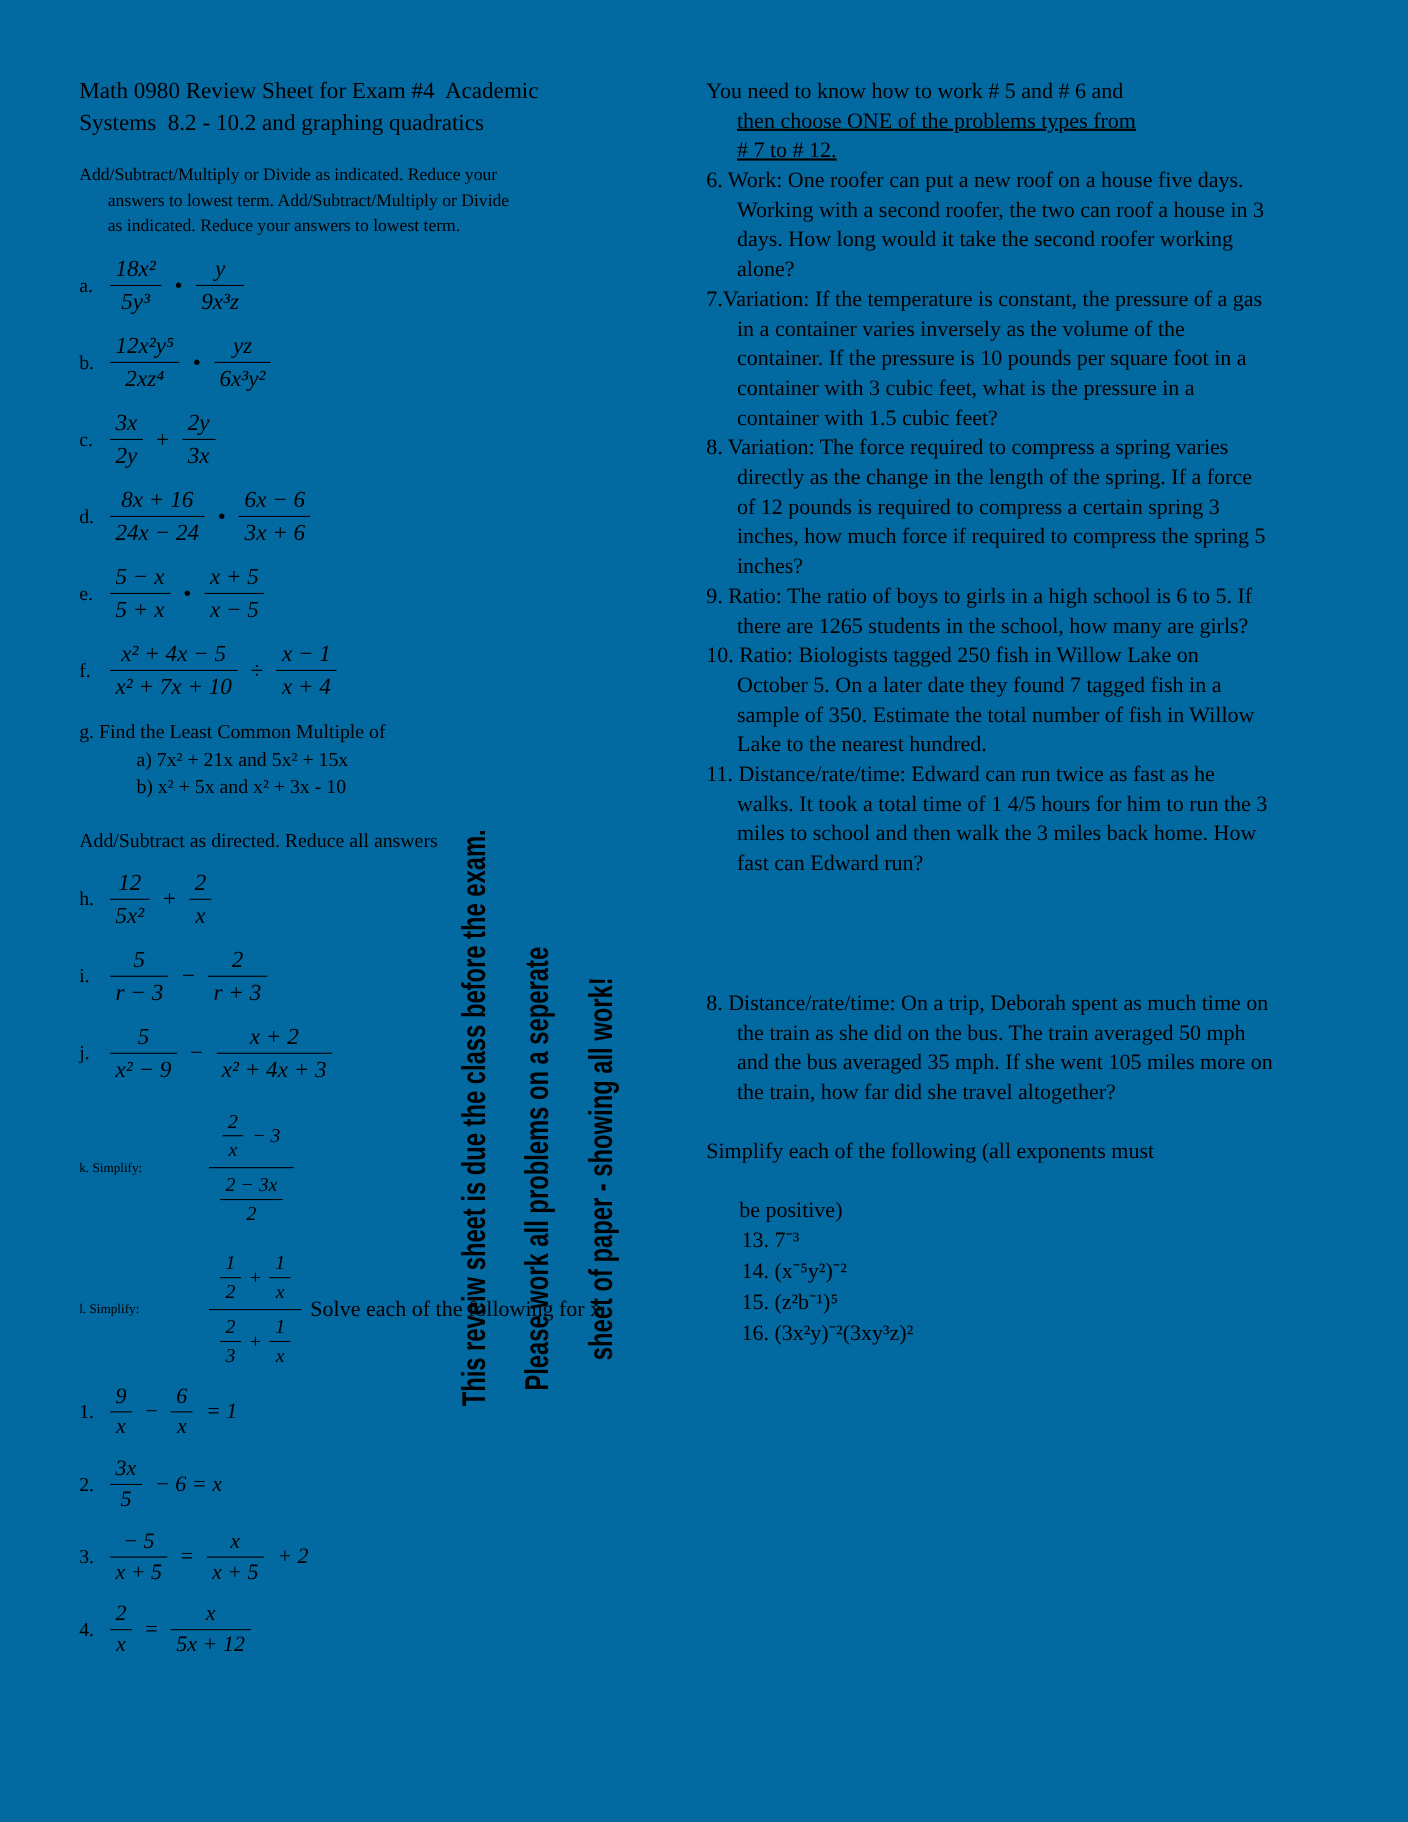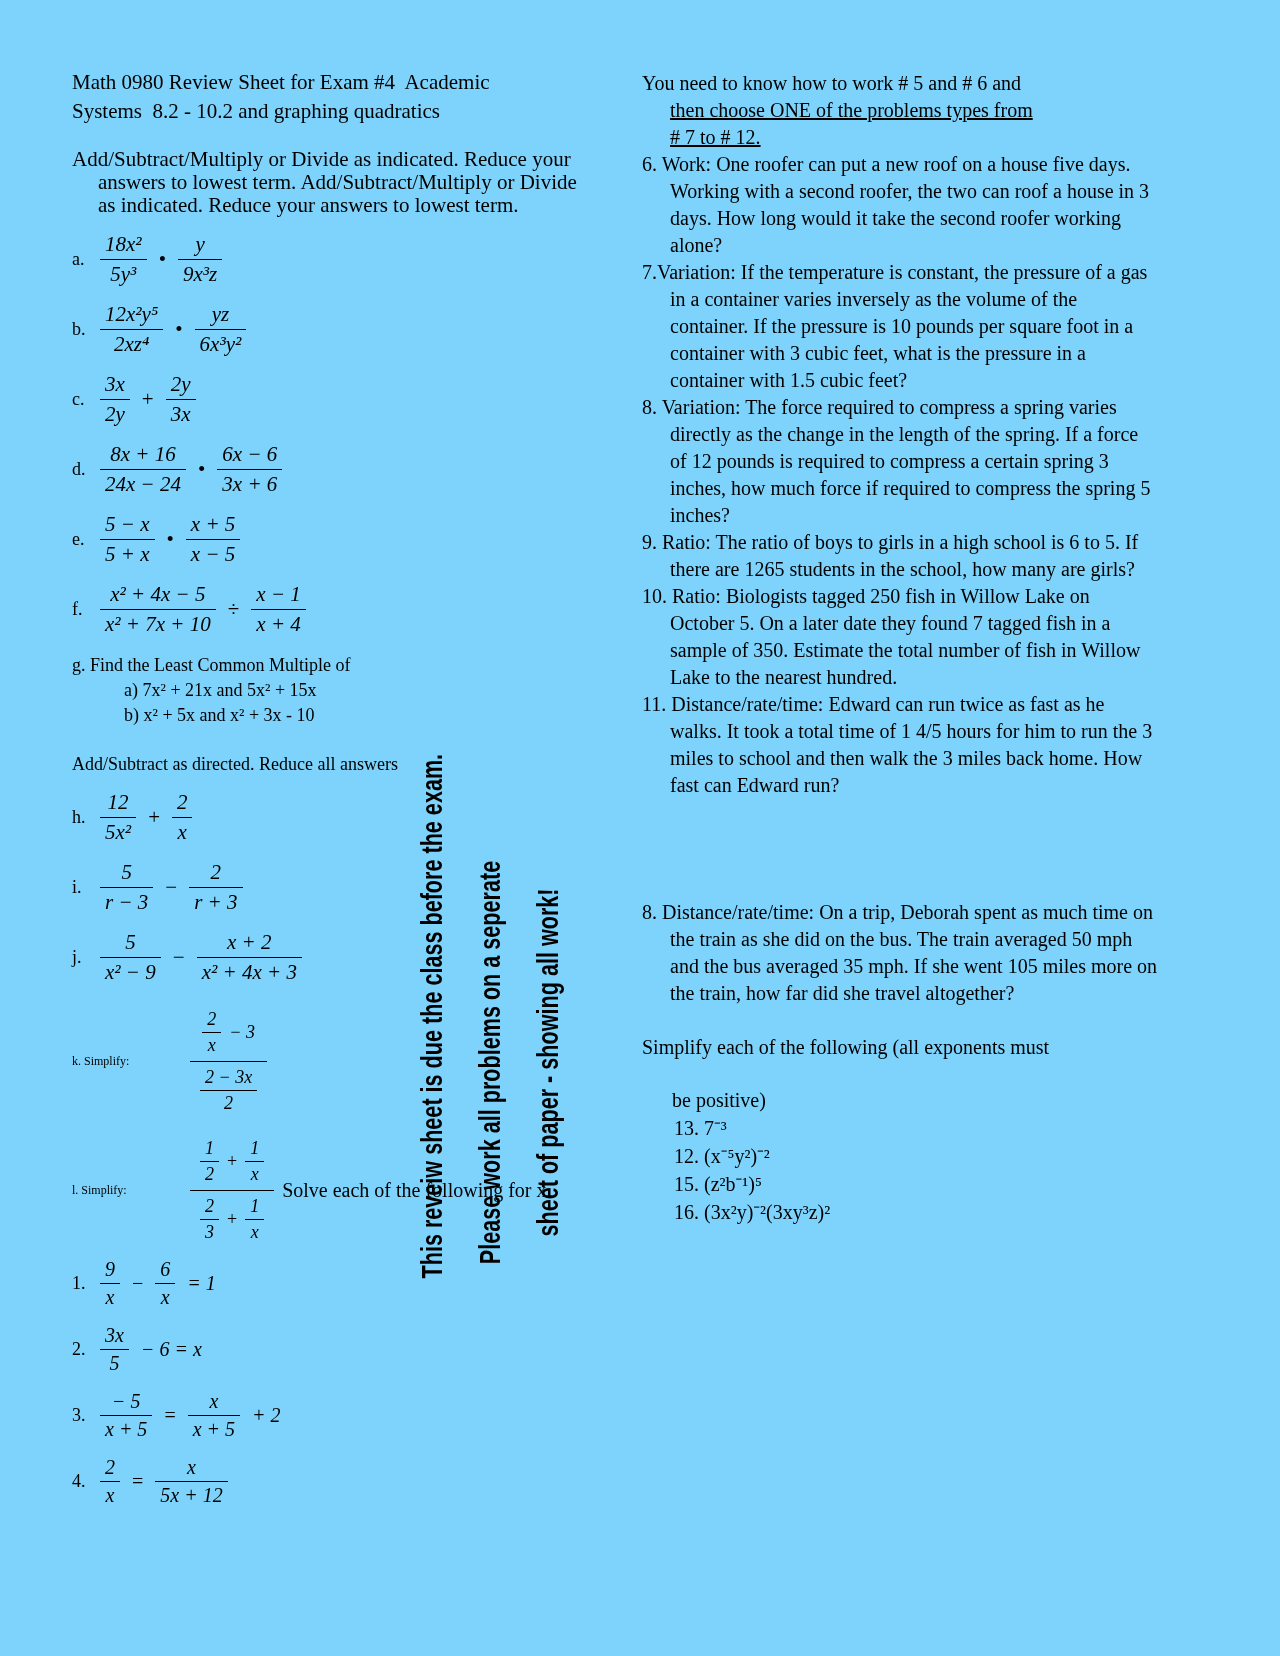--- a/index.html
+++ b/index.html
@@ -2,26 +2,26 @@
 <html><head>
 <meta charset="utf-8">
 <style>
   * { margin: 0; padding: 0; box-sizing: border-box; }
   html, body { background: #ffffff; }
   body {
     width: 1280px; height: 1656px;
     font-family: "Liberation Serif", serif;
     color: #000;
   }
-  .page { position: relative; width: 1280px; height: 1656px; background: #7dd3fc; overflow: hidden; }
+  .page { position: relative; width: 1280px; height: 1656px; background: #0369a1; overflow: hidden; }
 
   
   .col-left { position: absolute; left: 72px; top: 68px; width: 548px; }
   .title-line { font-size: 21px; line-height: 29px; white-space: pre-wrap; }
-  .instr { margin-top: 22px; font-size: 21px; line-height: 23px; }
+  .instr { margin-top: 22px; font-size: 16px; line-height: 23px; }
   .instr .cont { padding-left: 26px; }
 
   .mrow { display: flex; align-items: center; margin-top: 15px; font-size: 21px; }
   .plabel { font-size: 18px; min-width: 28px; }
   .frac { display: inline-block; text-align: center; vertical-align: middle; font-style: italic; }
   .frac .num { display: block; border-bottom: 1.5px solid #000; padding: 0 5px 2px; }
   .frac .den { display: block; padding: 2px 5px 0; }
   .op { margin: 0 12px; font-style: normal; }
   .rest { margin-left: 12px; font-style: italic; }
 
@@ -319,21 +319,21 @@
     <div class="rprob">10. Ratio: Biologists tagged 250 fish in Willow Lake on October 5. On a later date they found 7 tagged fish in a sample of 350. Estimate the total number of fish in Willow Lake to the nearest hundred.</div>
     <div class="rprob">11. Distance/rate/time: Edward can run twice as fast as he walks. It took a total time of 1 4/5 hours for him to run the 3 miles to school and then walk the 3 miles back home. How fast can Edward run?</div>
     <div class="rprob gap12">8. Distance/rate/time: On a trip, Deborah spent as much time on the train as she did on the bus. The train averaged 50 mph and the bus averaged 35 mph. If she went 105 miles more on the train, how far did she travel altogether?</div>
 
     <div class="rsimp">
       <div>Simplify each of the following (all exponents must</div>
       <div class="cont2">be positive)</div>
     </div>
 
     <div class="ritem">13. 7⁻³</div>
-    <div class="ritem">12.  (x⁻⁵y²)⁻²</div>
+    <div class="ritem">14.  (x⁻⁵y²)⁻²</div>
     <div class="ritem">15.  (z²b⁻¹)⁵</div>
     <div class="ritem">16.  (3x²y)⁻²(3xy³z)²</div>
 
   </div>
 
   <div class="stamp">
     <span class="sline">This reveiw sheet is due the class before the exam.</span>
     <span class="sline">Please work all problems on a seperate</span>
     <span class="sline">sheet of paper - showing all work!</span>
   </div>

